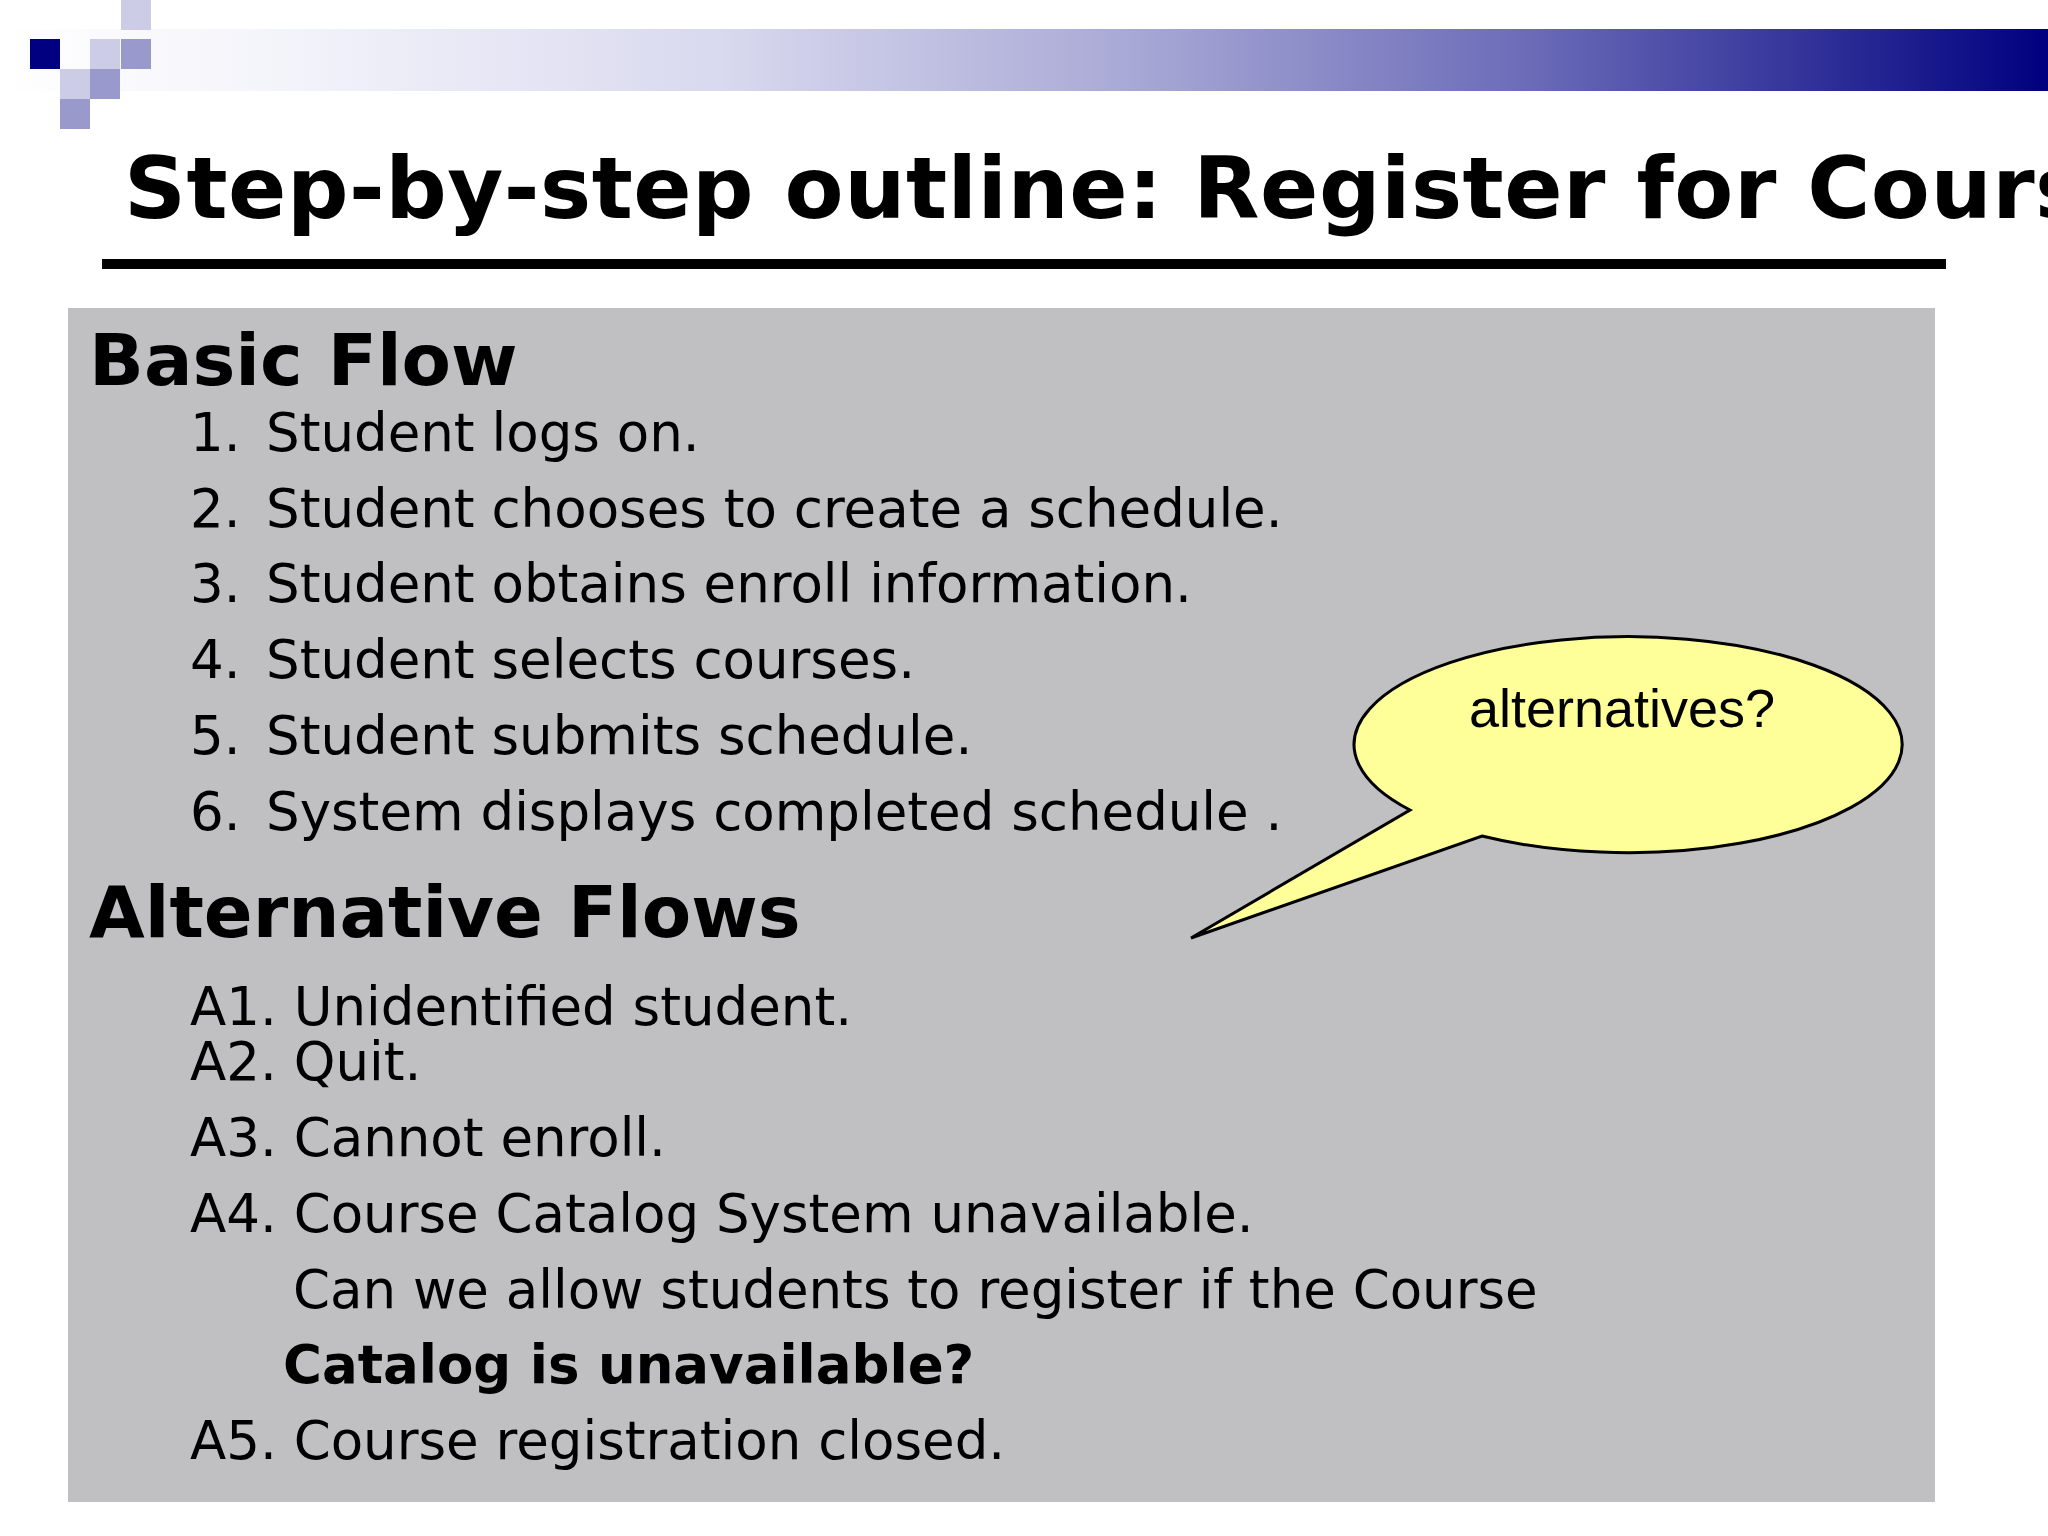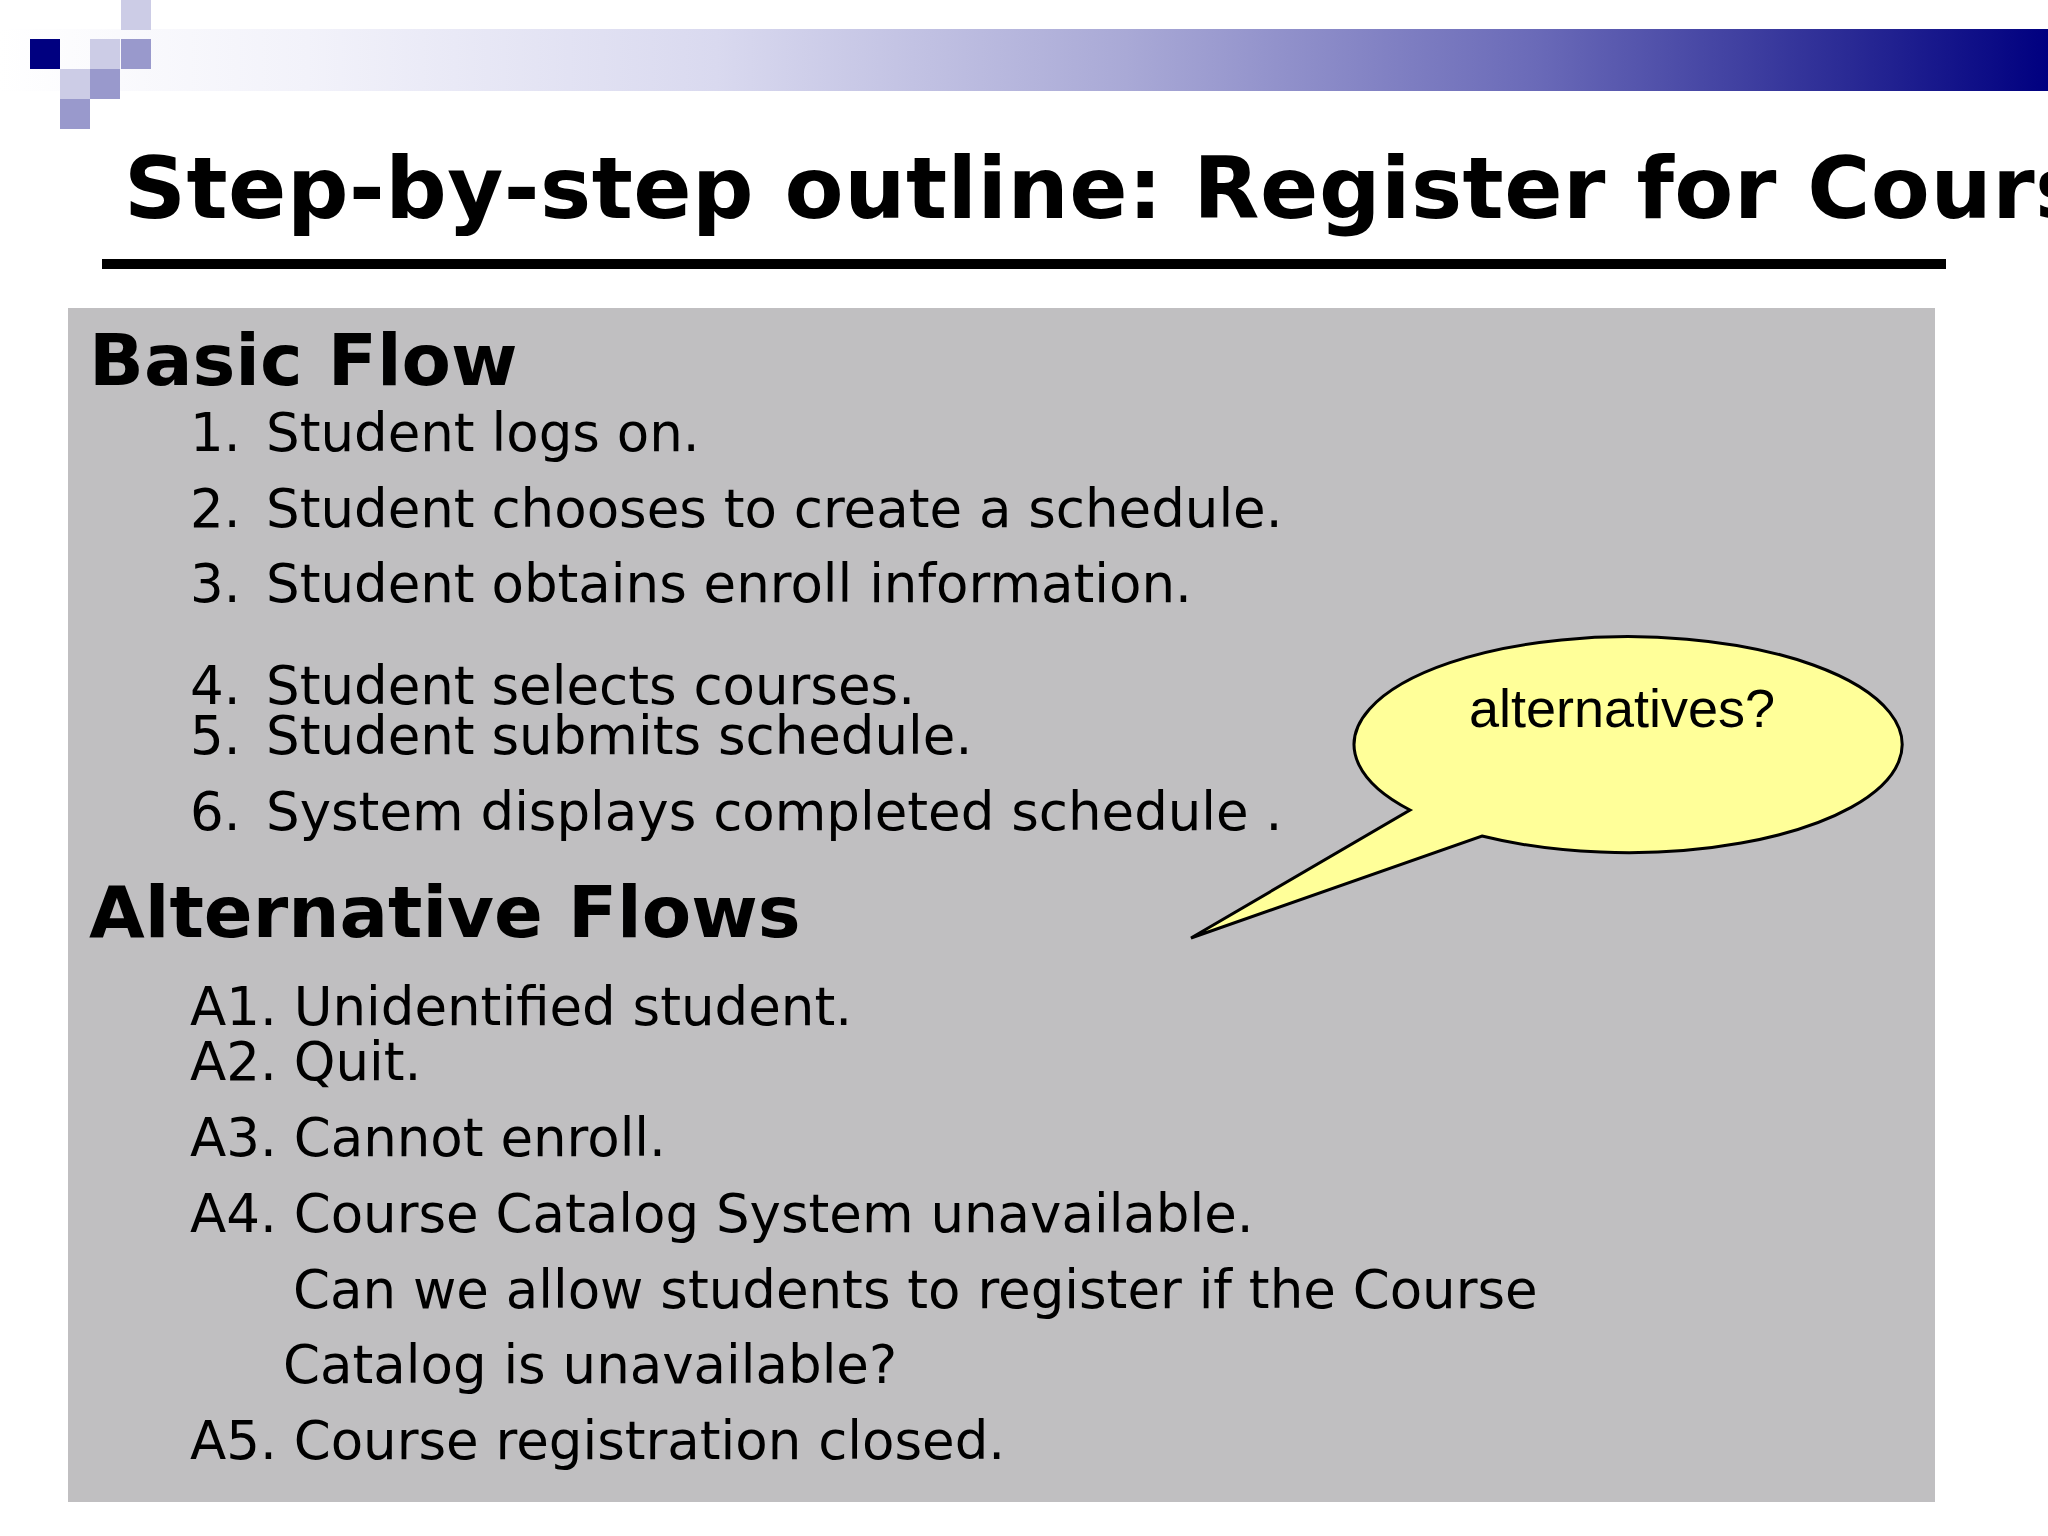--- a/index.html
+++ b/index.html
@@ -34,32 +34,32 @@
 <div class="title">Step-by-step outline: Register for Courses</div>
 <div class="rule"></div>
 
 <div class="panel"></div>
 
 <div class="h" style="top:318px;">Basic Flow</div>
 
 <div class="item" style="left:190px;top:402px;"><span class="num">1.</span><span>Student logs on.</span></div>
 <div class="item" style="left:190px;top:478px;"><span class="num">2.</span><span>Student chooses to create a schedule.</span></div>
 <div class="item" style="left:190px;top:553px;"><span class="num">3.</span><span>Student obtains enroll information.</span></div>
-<div class="item" style="left:190px;top:629px;margin-top:26px;"><span class="num">4.</span><span>Student selects courses.</span></div>
+<div class="item" style="left:190px;top:629px;"><span class="num">4.</span><span>Student selects courses.</span></div>
 <div class="item" style="left:190px;top:705px;"><span class="num">5.</span><span>Student submits schedule.</span></div>
 <div class="item" style="left:190px;top:781px;"><span class="num">6.</span><span>System displays completed schedule .</span></div>
 
 <div class="h" style="top:870px;">Alternative Flows</div>
 
 <div class="item" style="left:190px;top:976px;">A1. Unidentified student.</div>
 <div class="item" style="left:190px;top:1031px;">A2. Quit.</div>
 <div class="item" style="left:190px;top:1107px;">A3. Cannot enroll.</div>
 <div class="item" style="left:190px;top:1183px;">A4. Course Catalog System unavailable.</div>
 <div class="item" style="left:293px;top:1259px;">Can we allow students to register if the Course</div>
-<div class="item" style="left:283px;top:1334px;">Catalog is unavailable?</div>
+<div class="item" style="left:283px;top:1334px;font-weight:bold;">Catalog is unavailable?</div>
 <div class="item" style="left:190px;top:1410px;">A5. Course registration closed.</div>
 
 <svg class="bubble" width="2048" height="1536">
   <path d="M 1410 810
            A 274 108 0 1 1 1482 836
            L 1191 938
            Z" fill="#ffff99" stroke="#000" stroke-width="3" stroke-linejoin="miter"></path>
 </svg>
 <div class="bubble-text">
   <div>alternatives?</div>

